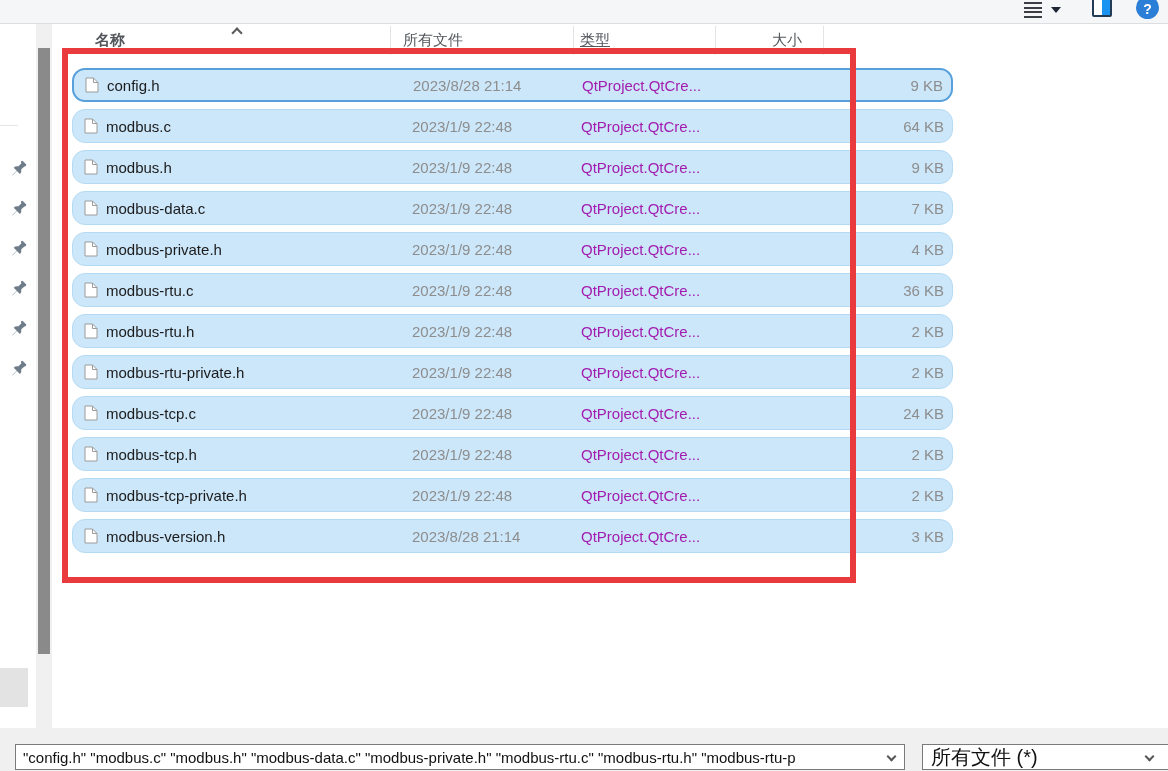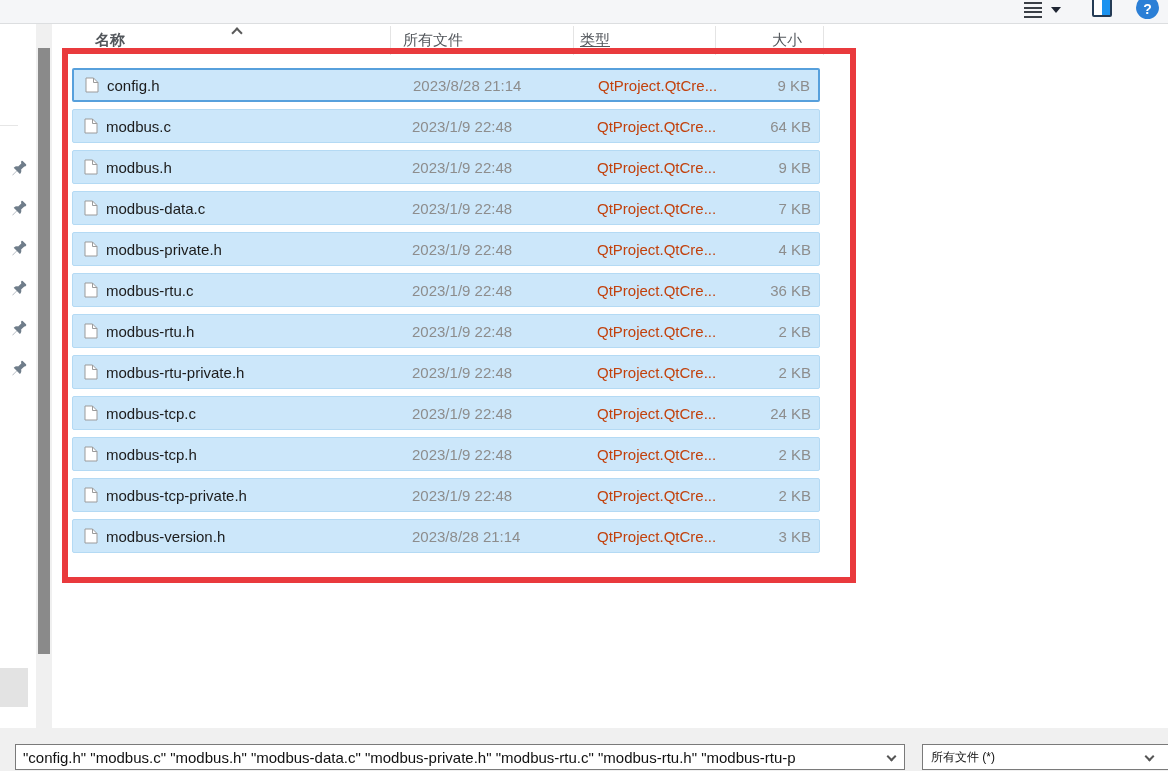--- a/index.html
+++ b/index.html
@@ -39,46 +39,46 @@
   .sort-caret { position:absolute; left:233px; top:29px; width:8px; height:8px;
              border-left:2px solid #5a5a5a; border-top:2px solid #5a5a5a; transform:rotate(45deg); }
   .colsep { position:absolute; top:26px; height:29px; width:1px; background:#e4e4e4; }
 
   
   .redbox { position:absolute; left:62px; top:48px; width:794px; height:535px;
              border:6px solid #e93a3d; z-index:30; pointer-events:none; }
 
   
   .rows { position:absolute; left:72px; top:68px; width:748px; z-index:2; }
-  .frow { position:absolute; left:0; width:748px; height:34px; background:#cce7fa;
-          border:1px solid #b4daf4; border-radius:2px; }
+  .frow { position:absolute; left:0; width:881px; height:34px; background:#cce7fa;
+          border:1px solid #b4daf4; border-radius:13px; }
   .frow.focused { border:2px solid #57a0dc; }
   .frow span { position:absolute; top:50%; transform:translateY(-50%);
                font-size:15px; white-space:nowrap; }
   .fic   { position:absolute; left:11px; top:50%; transform:translateY(-50%);
            width:14px; height:17px; }
   .fname { left:33px;  color:#1b1b1b; }
   .fdate { left:331px; color:#8d8d8d;margin-left:8px; }
-  .ftype { left:508px; color:#c2410c;margin-left:16px; }
+  .ftype { left:508px; color:#a21caf; }
   .fsize { right:8px;  color:#8d8d8d; }
 
   
   .bottombar { position:absolute; left:0; top:728px; width:1168px; height:43px; background:#f0f0f0; }
   .fncombo { position:absolute; left:15px; top:16px; width:890px; height:26px;
              background:#fff; border:1px solid #7a7a7a; }
   .fninput { position:absolute; left:0; top:0; width:100%; height:100%; border:none; outline:none;
              background:transparent; font-family:inherit; font-size:15px; color:#111;
              padding:0 26px 0 7px; white-space:nowrap; overflow:hidden; }
   .chev { position:absolute; width:7px; height:7px; border-right:2px solid #555;
           border-bottom:2px solid #555; transform:rotate(45deg); }
   .fncombo .chev { right:9px; top:8px; }
   .ftcombo { position:absolute; left:922px; top:16px; width:252px; height:26px;
              background:#fff; border:1px solid #7a7a7a; }
   .ftlabel { position:absolute; left:8px; top:50%; transform:translateY(-50%);
-             font-size:12px; color:#111; white-space:nowrap; }
+             font-size:20px; color:#111; white-space:nowrap; }
   .ftcombo .chev { left:223px; top:8px; }
 </style>
 </head>
 <body>
 
 <div id="app">
 
   <div class="toolbar">
     <div class="view-lines"></div>
     <div class="caret-down-solid"></div>

